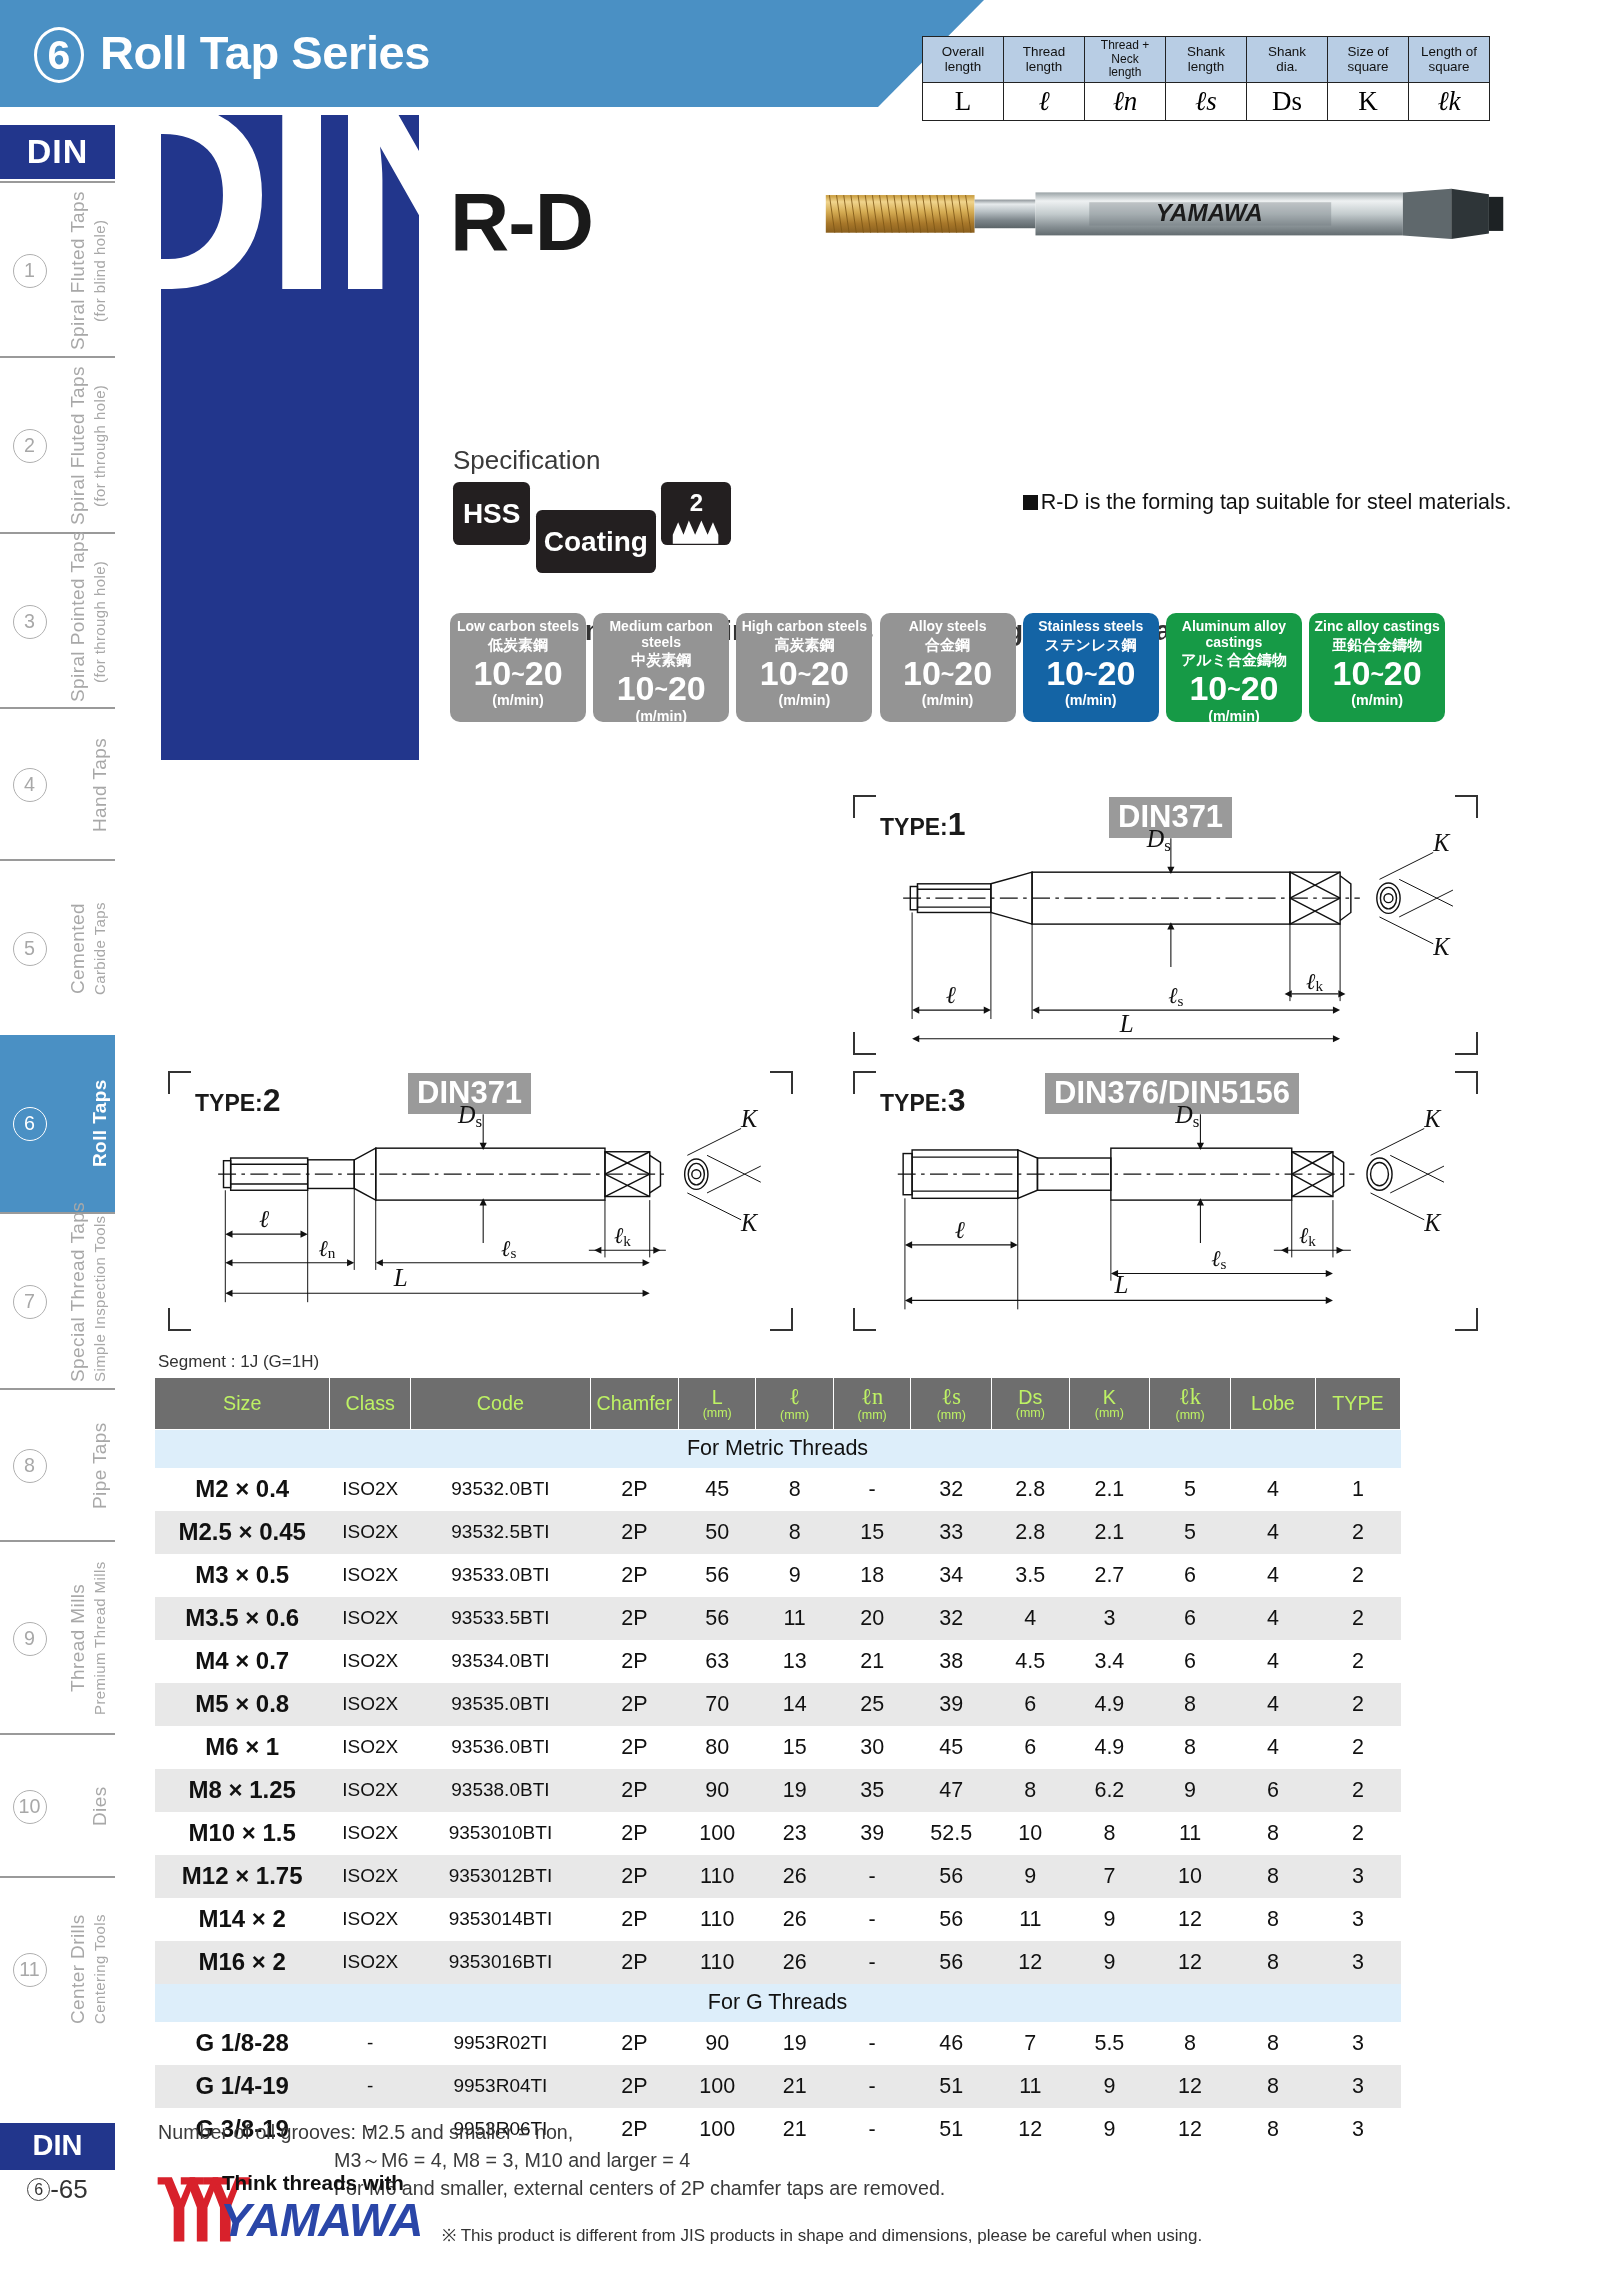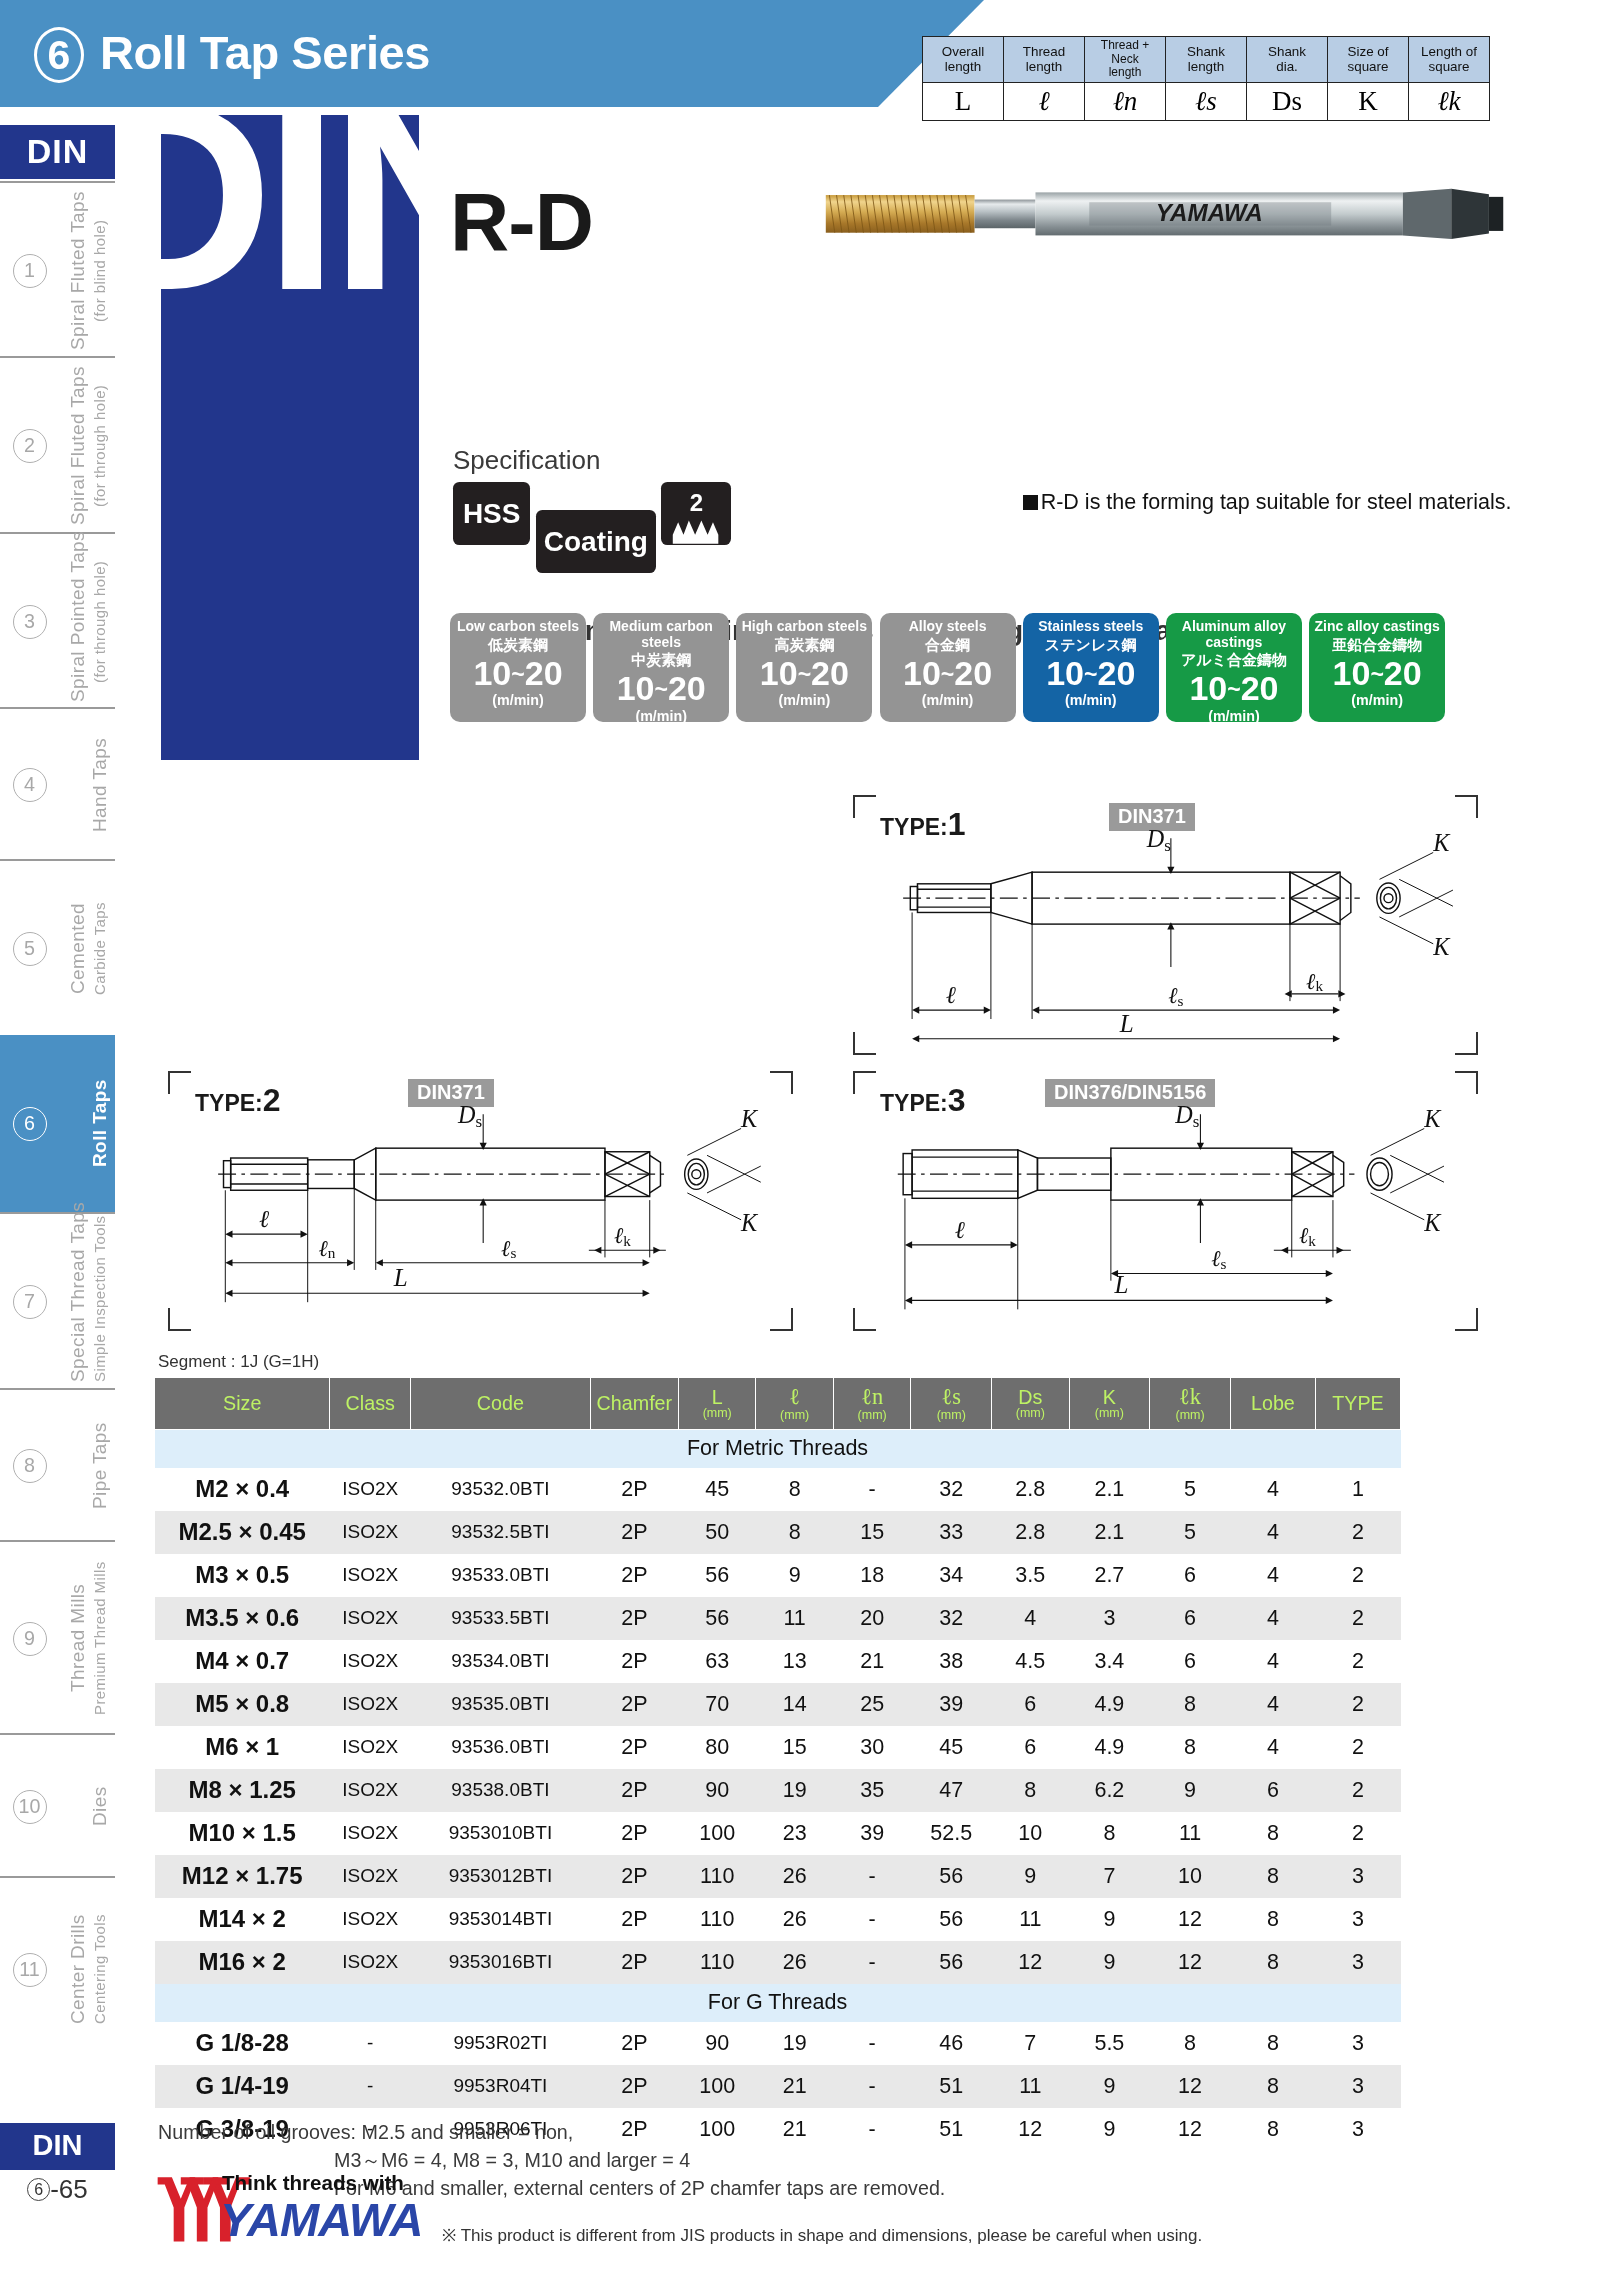--- a/index.html
+++ b/index.html
@@ -160,22 +160,22 @@
   
   .tpanel { position: absolute; }
   .tp-corner { position: absolute; width: 23px; height: 23px; }
   .tp-corner.tl { left: 0; top: 0; border-left: 2.2px solid #333; border-top: 2.2px solid #333; }
   .tp-corner.tr { right: 0; top: 0; border-right: 2.2px solid #333; border-top: 2.2px solid #333; }
   .tp-corner.bl { left: 0; bottom: 0; border-left: 2.2px solid #333; border-bottom: 2.2px solid #333; }
   .tp-corner.br { right: 0; bottom: 0; border-right: 2.2px solid #333; border-bottom: 2.2px solid #333; }
   .tp-label { position: absolute; left: 27px; top: 10.7px; font-size: 23px; font-weight: bold; color: #1a1a1a; }
   .tp-label .n { font-size: 32px; }
   .tp-din {
-    position: absolute; top: 8px;
-    background: #9a9a9a; color: #fff; font-size: 20px; font-weight: bold;
+    position: absolute; top: 2px;
+    background: #9a9a9a; color: #fff; font-size: 31px; font-weight: bold;
     padding: 1.8px 9px 3.6px 9px;
   }
   .tp-svg { position: absolute; left: 0; top: 0; }
 
   
   .seg-note { position: absolute; left: 158px; top: 1352px; font-size: 17px; color: #333; }
   table.data {
     position: absolute; left: 154px; top: 1377px;
     border-collapse: collapse; width: 1247px;
     font-family: "Liberation Sans", sans-serif;

